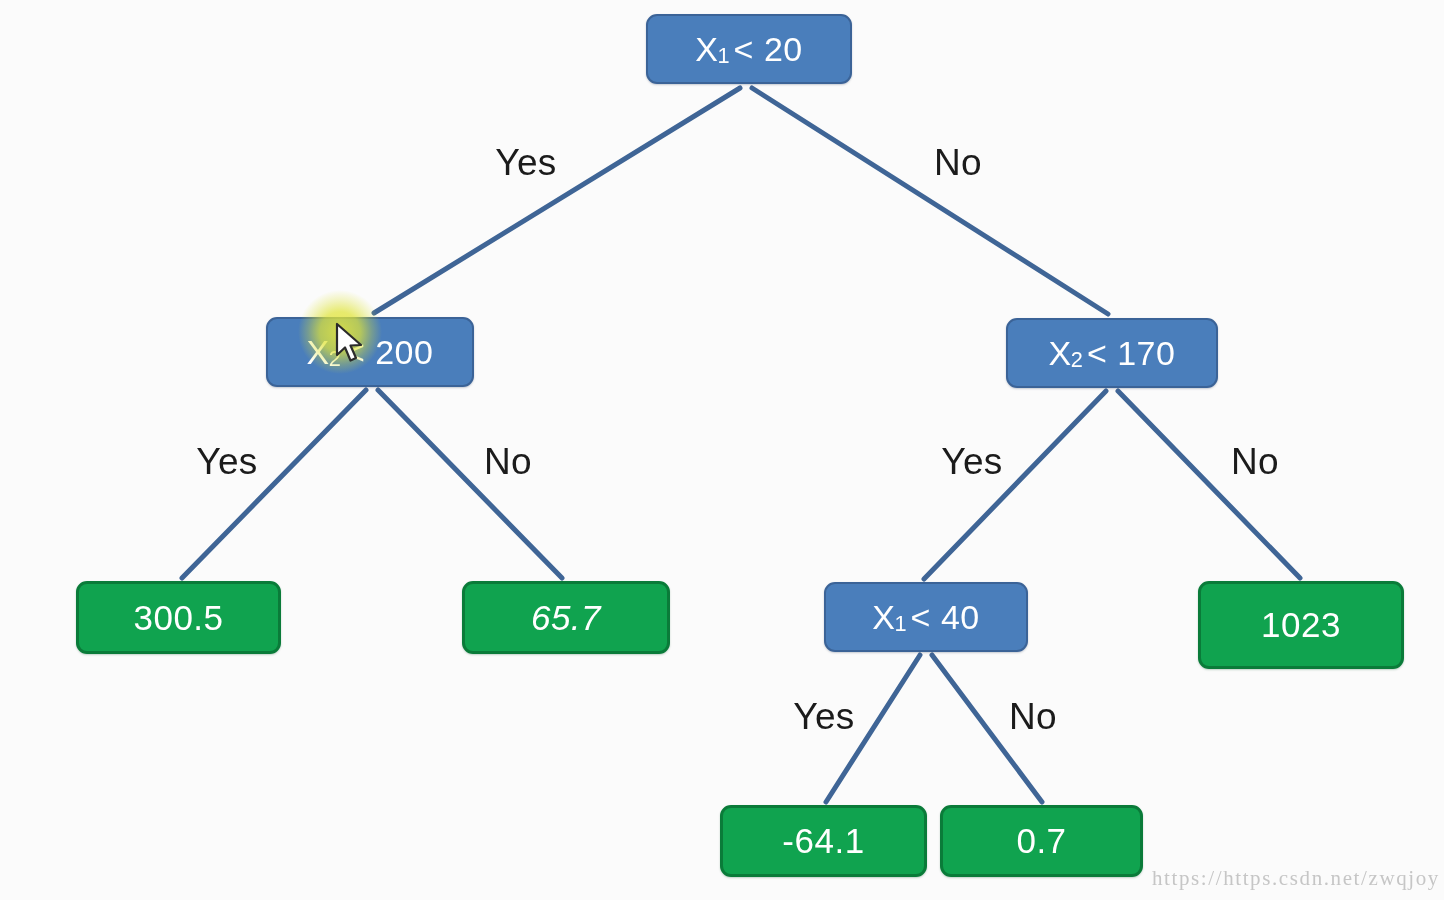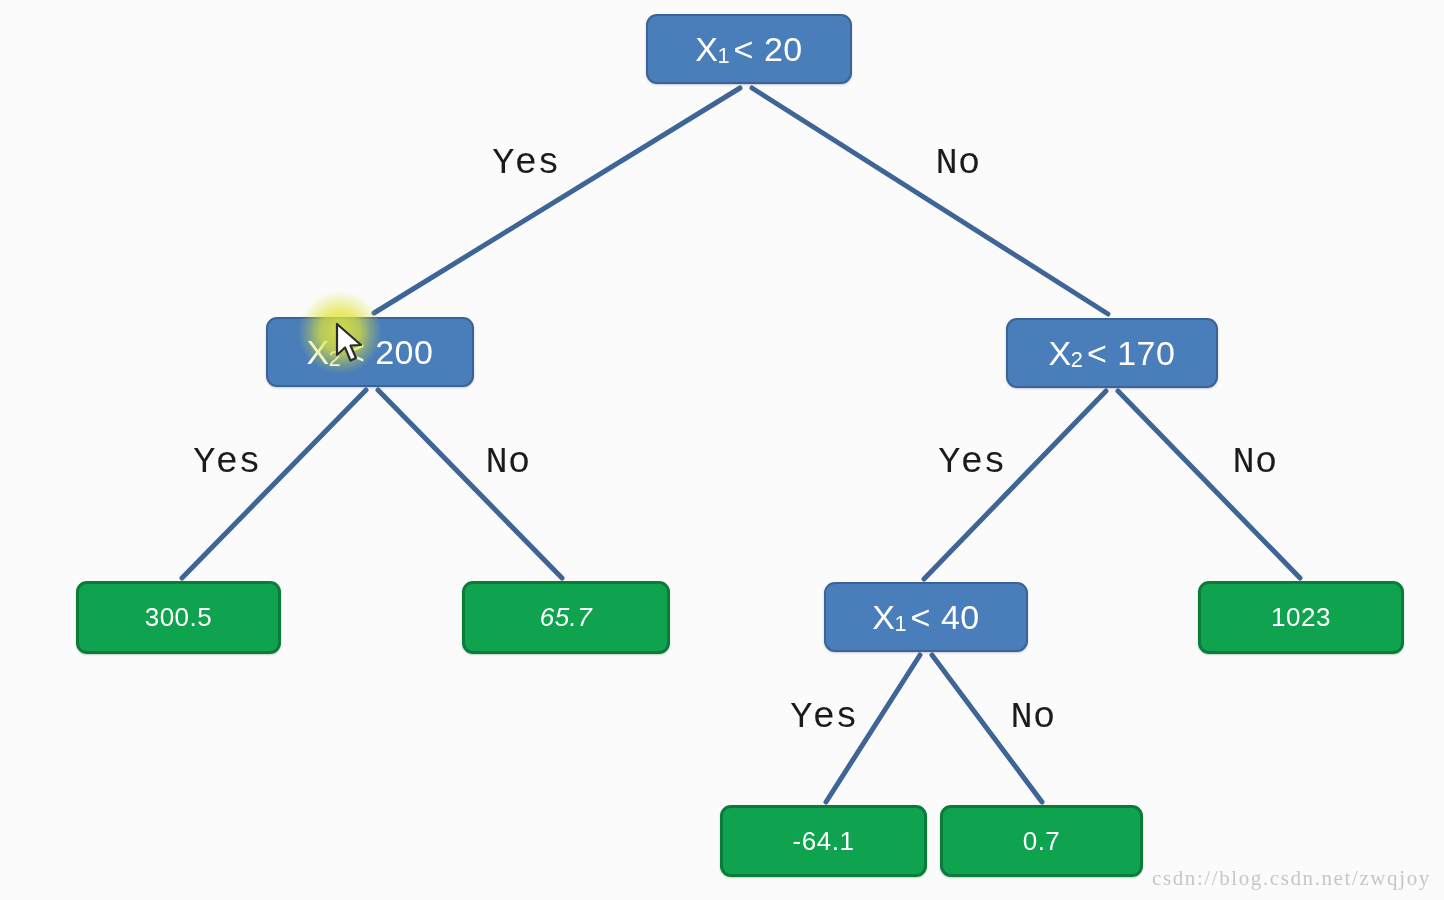--- a/index.html
+++ b/index.html
@@ -38,41 +38,40 @@
   }
   .node.decision {
     background: #4a7ebb;
     border: 2.5px solid #3b6397;
     font-size: 34px;
     box-shadow: 0 1px 2px rgba(40,60,90,0.25);
   }
   .node.leaf {
     background: #10a34f;
     border: 3px solid #0a7b39;
-    font-size: 26px;
+    font-size: 35px;
     box-shadow: 0 1px 2px rgba(20,90,50,0.25);
   }
   .node .sub {
     font-size: 0.64em;
     vertical-align: sub;
     position: relative;
     top: 7px;
     left: -1px;
     letter-spacing: 0;
   }
   .node .opsp { display: inline-block; width: 3px; }
   .edge-label {
     position: absolute;
     color: #1b1b1b;
     font-size: 37px;
     letter-spacing: 0.3px;
     white-space: nowrap;
     user-select: none;
     transform: translate(-50%, -50%);
-    font-family: Liberation Mono, monospace;
   }
   #click-glow {
     position: absolute;
     border-radius: 50%;
     background: radial-gradient(circle closest-side,
                 rgba(230,232,60,0.88) 0%,
                 rgba(223,228,55,0.72) 48%,
                 rgba(220,226,50,0.30) 76%,
                 rgba(220,226,50,0.0) 100%);
     pointer-events: none;
@@ -135,21 +134,21 @@
         <span class="opsp"></span>
         <span>&lt;</span>
         <span>&nbsp;40</span>
       </div>
       <div class="node leaf" style="left: 76px; top: 581px; width: 205px; height: 73px;">
         <span>300.5</span>
       </div>
       <div class="node leaf" style="left: 462px; top: 581px; width: 208px; height: 73px; font-style: italic;">
         <span>65.7</span>
       </div>
-      <div class="node leaf" style="left: 1198px; top: 581px; width: 206px; height: 73px;">
+      <div class="node leaf" style="left: 1198px; top: 581px; width: 206px; height: 88px;">
         <span>1023</span>
       </div>
       <div class="node leaf" style="left: 720px; top: 805px; width: 207px; height: 72px;">
         <span>-64.1</span>
       </div>
       <div class="node leaf" style="left: 940px; top: 805px; width: 203px; height: 72px;">
         <span>0.7</span>
       </div>
     </div>
   <div id="labels-layer">
@@ -162,15 +161,15 @@
       <div class="edge-label" style="left: 824px; top: 717px; color: rgb(27, 27, 27);">Yes</div>
       <div class="edge-label" style="left: 1033px; top: 717px; color: rgb(27, 27, 27);">No</div>
     </div>
 
   <div id="click-glow" style="left: 298px; top: 290px; width: 84px; height: 84px;"></div>
 
   <svg id="cursor" width="34" height="46" viewBox="0 0 34 46" style="left: 334px; top: 322px;">
     <path d="M3 2 L3 33 L11 25.5 L16.5 38.5 L22 36 L16.5 23.5 L27 23 Z" fill="#ffffff" stroke="#2b2b2b" stroke-width="2.2" stroke-linejoin="round"></path>
   </svg>
 
-  <div id="watermark" style="left: 1152px; top: 866px;">csdn://blog.csdn.net/zwqjoy</div>
+  <div id="watermark" style="left: 1152px; top: 866px;">https://https.csdn.net/zwqjoy</div>
 
 </div>
 
 </body></html>

